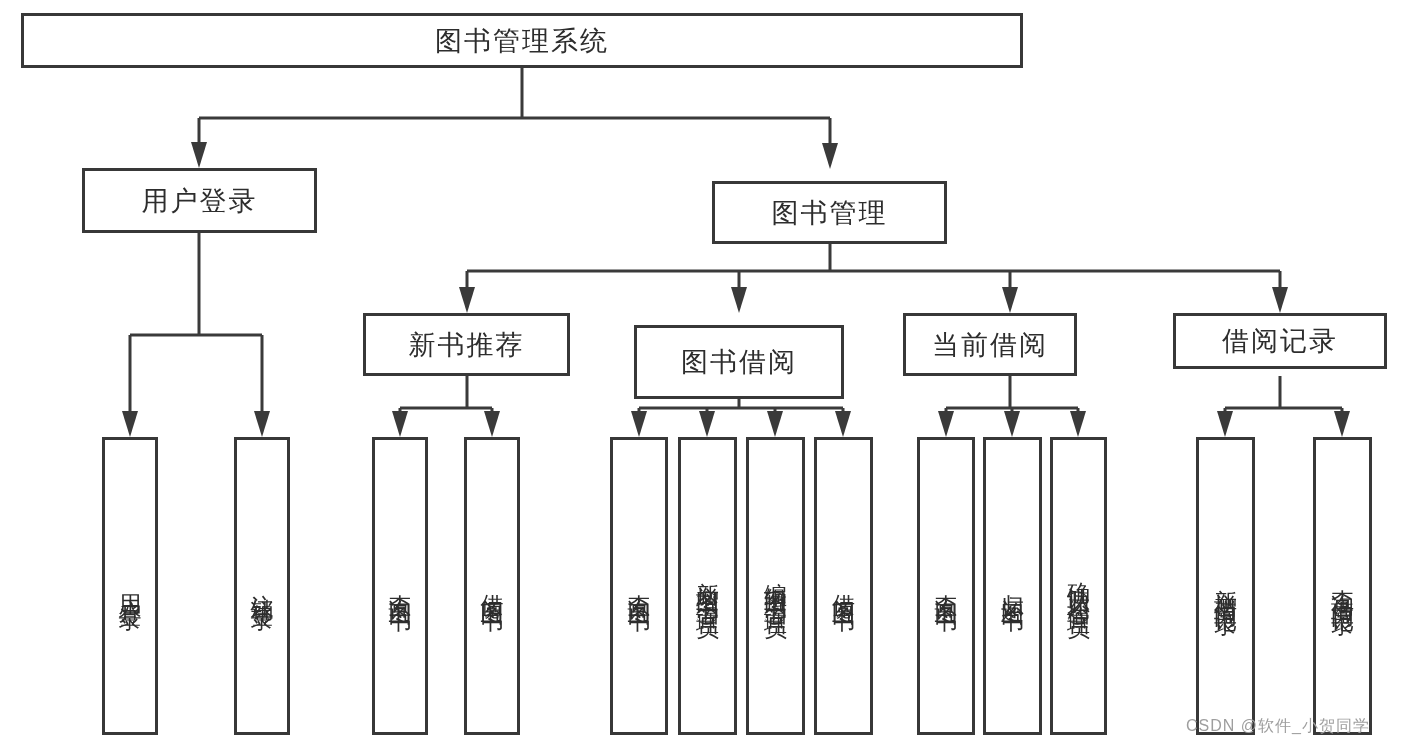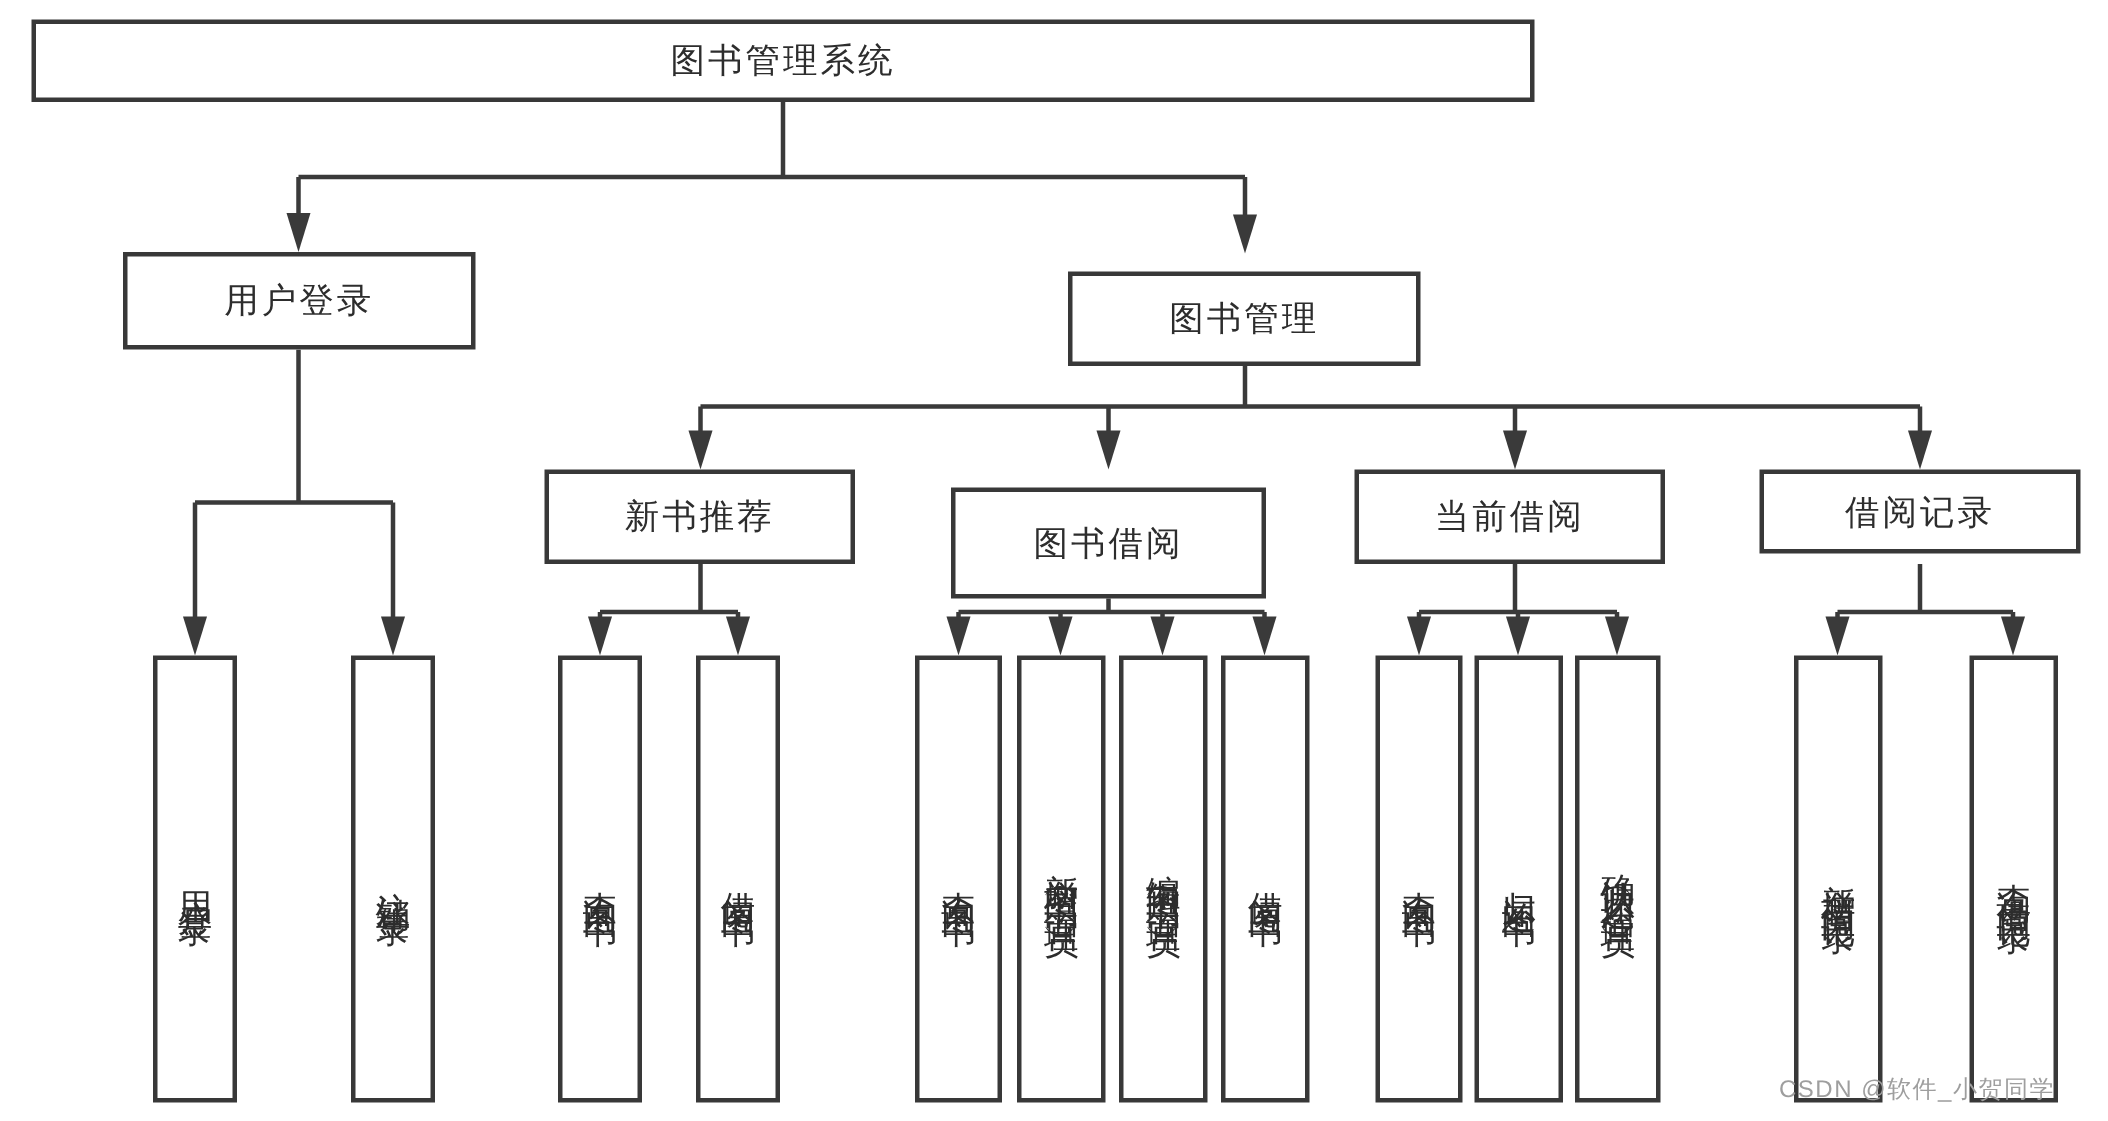--- a/index.html
+++ b/index.html
@@ -14,39 +14,39 @@
   .node, .leaf {
     position: absolute;
     background: #ffffff;
     border: 3px solid #383838;
     box-sizing: border-box;
     display: flex;
     align-items: center;
     justify-content: center;
     color: #2d2d2d;
   }
-  .node { font-size: 23px; letter-spacing: 2px; white-space: nowrap; }
+  .node { font-size: 27px; letter-spacing: 2px; white-space: nowrap; }
   .leaf {
     writing-mode: vertical-rl;
     text-orientation: mixed;
     font-size: 23px;
     letter-spacing: 5px;
     top: 437px;
     height: 298px;
     line-height: 1;
   }
   
   #box-root            { left: 21px;   top: 13px;  width: 1002px; height: 55px; }
   
   #box-user-login      { left: 82px;   top: 168px; width: 235px;  height: 65px; }
   #box-book-mgmt       { left: 712px;  top: 169px; width: 235px;  height: 63px; margin-top: 12px; }
   
   #box-new-book        { left: 363px;  top: 313px; width: 207px;  height: 63px; }
   #box-book-borrow     { left: 634px;  top: 325px; width: 210px;  height: 74px; }
-  #box-current-borrow  { left: 903px;  top: 313px; width: 207px;  height: 63px; }
+  #box-current-borrow  { left: 903px;  top: 313px; width: 174px;  height: 63px; }
   #box-borrow-records  { left: 1173px; top: 313px; width: 214px;  height: 56px; }
   
   #leaf-user-login     { left: 102px;  width: 56px; }
   #leaf-logout         { left: 234px;  width: 56px; }
   #leaf-query-1        { left: 372px;  width: 56px; }
   #leaf-borrow-1       { left: 464px;  width: 56px; }
   #leaf-query-2        { left: 610px;  width: 58px; }
   #leaf-add-book       { left: 678px;  width: 59px; }
   #leaf-edit-book      { left: 746px;  width: 59px; }
   #leaf-borrow-2       { left: 814px;  width: 59px; }

